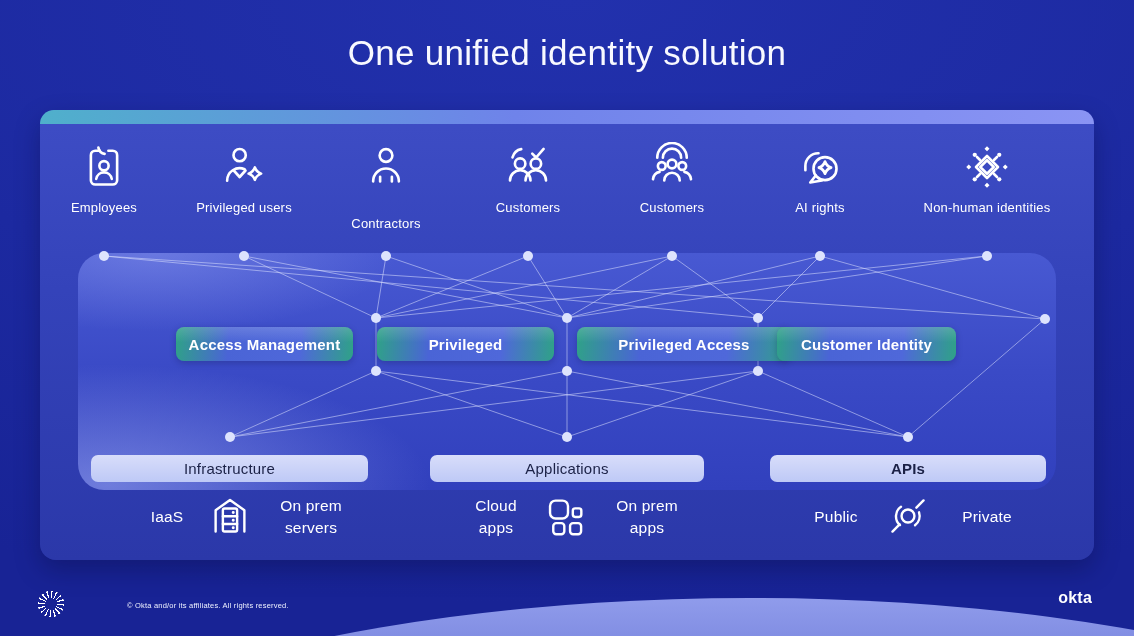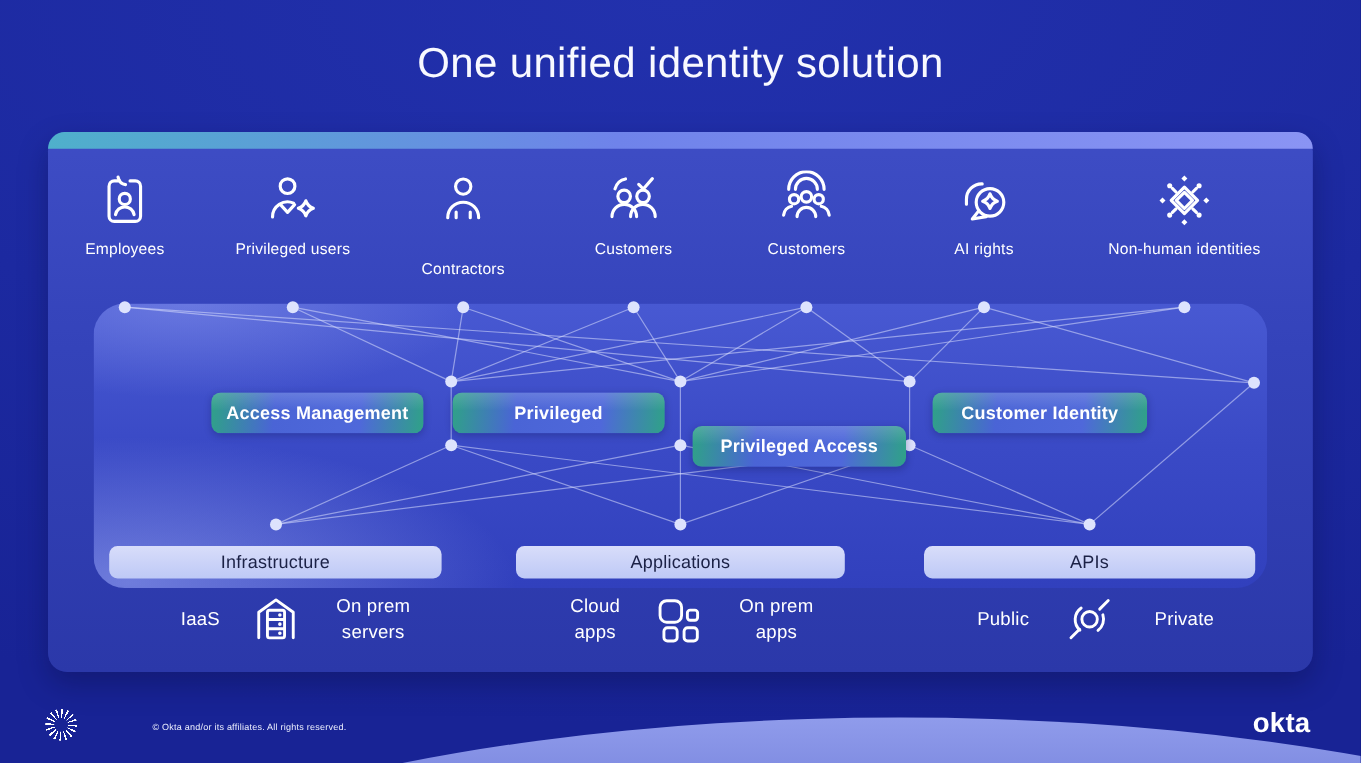--- a/index.html
+++ b/index.html
@@ -41,21 +41,21 @@
     text-align:center;font-size:15.5px;line-height:1.4;letter-spacing:.2px;color:#fff;}
   .bicon{position:absolute;top:493px;width:46px;height:46px;}
   .arc{position:absolute;left:-34px;top:598px;width:1568px;height:500px;border-radius:50%;z-index:1;
     background:linear-gradient(180deg,rgba(150,162,240,.95) 0%,rgba(114,130,228,.55) 40%,rgba(92,108,218,.25) 70%);}
   .sunburst{position:absolute;left:36px;top:589px;width:30px;height:30px;z-index:2;
     background:repeating-conic-gradient(#fff 0deg 7deg,transparent 7deg 22.5deg);
     -webkit-mask:radial-gradient(circle at 50% 50%,transparent 0 5.5px,#000 6px 13px,transparent 13.5px);
     mask:radial-gradient(circle at 50% 50%,transparent 0 5.5px,#000 6px 13px,transparent 13.5px);}
   .copyright{position:absolute;left:107px;top:601px;font-size:7.5px;letter-spacing:.2px;color:#eef1ff;z-index:2;padding-left:20px;}
   .pagenum{position:absolute;left:0;right:0;top:609px;text-align:center;font-size:9px;color:#f2f4ff;z-index:3;}
-  .wordmark{position:absolute;right:42px;top:589px;font-size:23px;font-weight:600;letter-spacing:.2px;color:#fff;z-index:2;}
+  .wordmark{position:absolute;right:42px;top:589px;font-size:16px;font-weight:600;letter-spacing:.2px;color:#fff;z-index:2;}
 </style>
 </head>
 <body>
 
 <div class="slide">
   <h1 class="title">One unified identity solution</h1>
 
   <div class="panel"></div>
   <div class="inner"></div>
 
@@ -183,27 +183,27 @@
             <path d="M3.4 20l2-2 2 2-2 2z"></path>
             <path d="M32.6 20l2-2 2 2-2 2z"></path>
           </g>
         </svg>
         <div class="ilabel">Non-human identities</div>
       </div>
     </div>
   <div id="pills">
       <div class="pill" style="left: 176px; width: 177px;">Access Management</div>
       <div class="pill" style="left: 377px; width: 177px;">Privileged</div>
-      <div class="pill" style="left: 577px; width: 178px; margin-top: 28px;">Privileged Access</div>
+      <div class="pill" style="left: 577px; width: 214px;">Privileged Access</div>
       <div class="pill" style="left: 777px; width: 179px;">Customer Identity</div>
     </div>
   <div id="bars">
       <div class="bar" style="left: 91px; width: 277px;">Infrastructure</div>
       <div class="bar" style="left: 430px; width: 274px;">Applications</div>
-      <div class="bar" style="left: 770px; width: 276px;">APIs</div>
+      <div class="bar" style="left: 770px; width: 276px; font-weight: bold;">APIs</div>
     </div>
   <div id="envs">
       <div class="bitem" style="left: 97px;">
         <div>IaaS</div>
       </div>
       <div class="bicon" style="left: 207px;">
         <svg viewBox="0 0 40 40" class="ic" style="height: 46px; width: 46px;">
           <path d="M7.5 33.5V15L20 6l12.5 9v18.5"></path>
           <rect x="13.8" y="13.5" width="12.4" height="20" rx="1.5"></rect>
           <path d="M13.8 20.2h12.4M13.8 26.9h12.4"></path>

